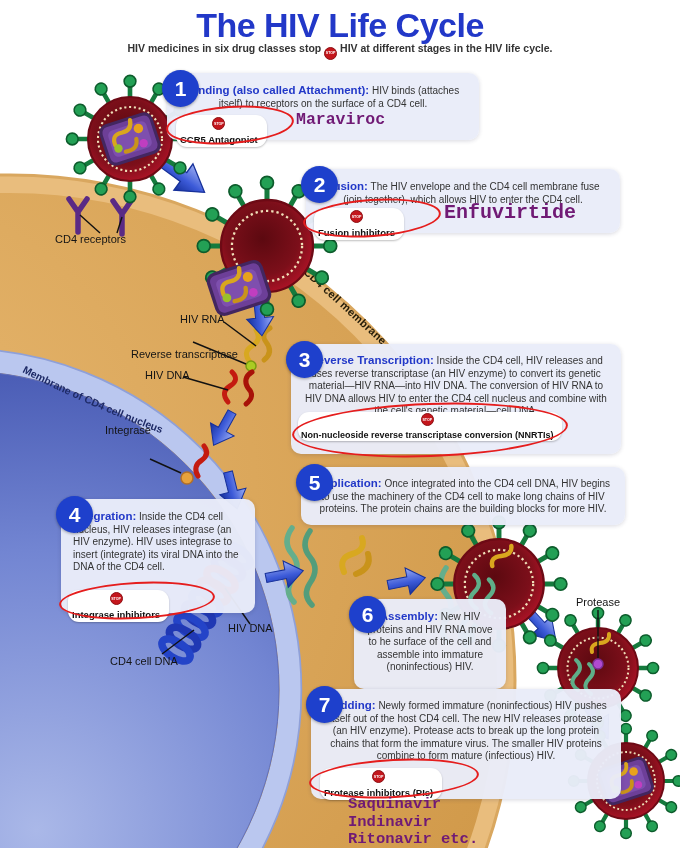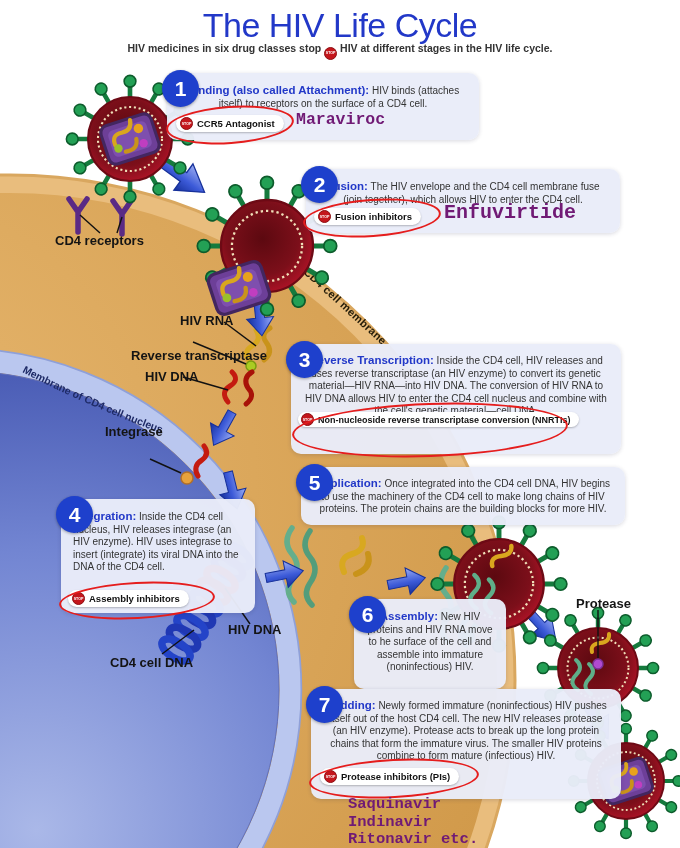--- a/index.html
+++ b/index.html
@@ -1,41 +1,41 @@
 <!DOCTYPE html>
 <html><head>
 <meta charset="utf-8">
 <style>
   html,body{margin:0;padding:0;background:#fff;}
   .stage{position:relative;width:680px;height:848px;overflow:hidden;background:#fff;
          font-family:"Liberation Sans",sans-serif;}
   .artsvg{position:absolute;left:0;top:0;z-index:1;}
   .ui{position:absolute;z-index:2;}
 
-  .title{left:0;top:6px;width:680px;text-align:center;font-size:34px;font-weight:normal;
+  .title{left:0;top:6px;width:680px;text-align:center;font-size:34px;font-weight:bold;
          color:#2238c8;letter-spacing:-0.5px;}
   .subtitle{left:0;top:42px;width:680px;text-align:center;font-size:10.5px;color:#333;font-weight:bold;}
   .subtitle .stopic{display:inline-flex;vertical-align:-2px;}
 
   .sbox{position:absolute;background:rgba(233,236,249,0.97);border-radius:10px;
         padding:8px 12px;font-size:10px;line-height:1.26;color:#333;text-align:center;
         box-shadow:0 1px 4px rgba(40,40,80,0.18);box-sizing:border-box;z-index:2;}
   .st{color:#2238c8;font-weight:bold;font-size:11.5px;}
   .badge{position:absolute;width:37px;height:37px;border-radius:50%;background:#1e40cc;
          color:#fff;font-size:21px;font-weight:bold;display:flex;align-items:center;
          justify-content:center;box-shadow:0 1px 3px rgba(0,0,0,0.35);z-index:3;}
   .pill{position:absolute;display:flex;align-items:center;gap:4px;background:#fff;
         border-radius:11px;padding:2px 9px 2px 4px;font-weight:bold;font-size:9.5px;
-        color:#111;box-shadow:0 1px 2px rgba(0,0,0,0.25);white-space:nowrap;z-index:4;}
+        color:#111;box-shadow:0 1px 2px rgba(0,0,0,0.25);white-space:nowrap;z-index:4;flex-direction:column;}
   .pill.small{font-size:9px;padding:1px 8px 1px 3px;}
   .stopic{width:13px;height:13px;min-width:13px;border-radius:50%;background:#c4161c;
           color:#fff;font-size:3.6px;font-weight:bold;display:flex;align-items:center;
           justify-content:center;border:1px solid #8e0e12;box-sizing:border-box;letter-spacing:0;}
   .scrib{position:absolute;border:2.6px solid #e51d1d;border-radius:50%;z-index:5;pointer-events:none;}
-  .lab{position:absolute;font-size:13px;font-weight:bold;color:#141414;white-space:nowrap;z-index:2;}
+  .lab{position:absolute;font-size:11px;font-weight:normal;color:#141414;white-space:nowrap;z-index:2;}
   .note{position:absolute;font-family:Liberation Mono, monospace;font-weight:bold;
         font-size:15.5px;color:#701a75;white-space:nowrap;z-index:6;line-height:19.5px;}
 </style>
 </head>
 <body>
 
 <div class="stage">
 
   <svg class="artsvg" width="680" height="848" viewBox="0 0 680 848">
     <defs>
@@ -271,21 +271,21 @@
   </div>
   <div class="scrib" style="left:292px;top:403px;width:272px;height:50px;transform:rotate(-2deg);"></div>
 
   <div class="sbox" style="left:61px;top:499px;width:194px;height:114px;padding-top:10px;text-align:left;">
     <span class="st">Integration:</span>
     <span>Inside the CD4 cell nucleus, HIV releases integrase (an HIV enzyme). HIV uses integrase to insert (integrate) its viral DNA into the DNA of the CD4 cell.</span>
   </div>
   <div class="badge" style="left:56px;top:496px;">4</div>
   <div class="pill" style="left:68px;top:590px;">
     <span class="stopic">STOP</span>
-    <span>Assembly inhibitors</span>
+    <span>Integrase inhibitors</span>
   </div>
   <div class="scrib" style="left:59px;top:582px;width:152px;height:33px;transform:rotate(-3deg);"></div>
 
   <div class="sbox" style="left:301px;top:467px;width:324px;height:58px;padding-top:9px;">
     <span class="st">Replication:</span>
     <span>Once integrated into the CD4 cell DNA, HIV begins to use the machinery of the CD4 cell to make long chains of HIV proteins. The protein chains are the building blocks for more HIV.</span>
   </div>
   <div class="badge" style="left:296px;top:464px;">5</div>
 
   <div class="sbox" style="left:354px;top:599px;width:152px;height:90px;padding-top:10px;">

